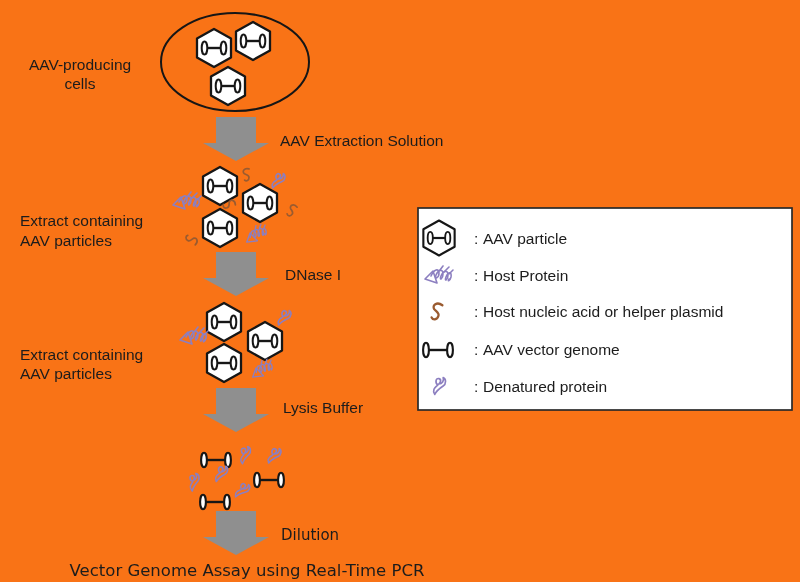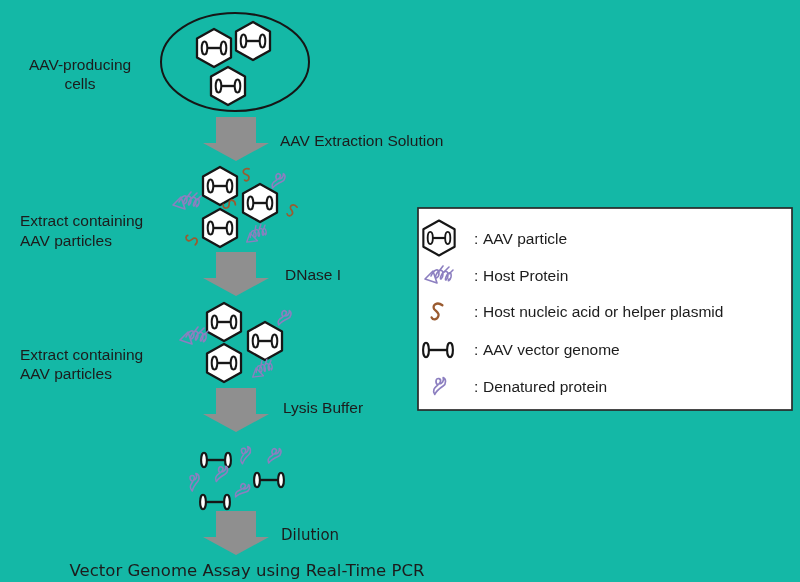--- a/index.html
+++ b/index.html
@@ -1,16 +1,16 @@
 <!DOCTYPE html>
 <html><head>
 <meta charset="utf-8">
 <style>
   html,body{margin:0;padding:0;background:#ffffff;}
-  .canvas{position:relative;width:800px;height:582px;background:#14b8a6;overflow:hidden;}
+  .canvas{position:relative;width:800px;height:582px;background:#f97316;overflow:hidden;}
   svg{display:block;}
   text{font-family:"Liberation Sans","DejaVu Sans",sans-serif;fill:#1c1c1c;}
   .t-main{font-size:15.5px;}
   .t-alt{font-family:"DejaVu Sans",sans-serif;font-size:15px;}
   .t-title{font-family:"DejaVu Sans",sans-serif;font-size:16.5px;}
   .purple{stroke:#8c7fc0;fill:none;stroke-width:1.6;stroke-linecap:round;stroke-linejoin:round;}
   .brown{stroke:#9a5b30;fill:none;stroke-width:1.7;stroke-linecap:round;stroke-linejoin:round;}
   .arrow{fill:#8f8f8f;}
   .outline{stroke:#161616;fill:none;}
 </style>

